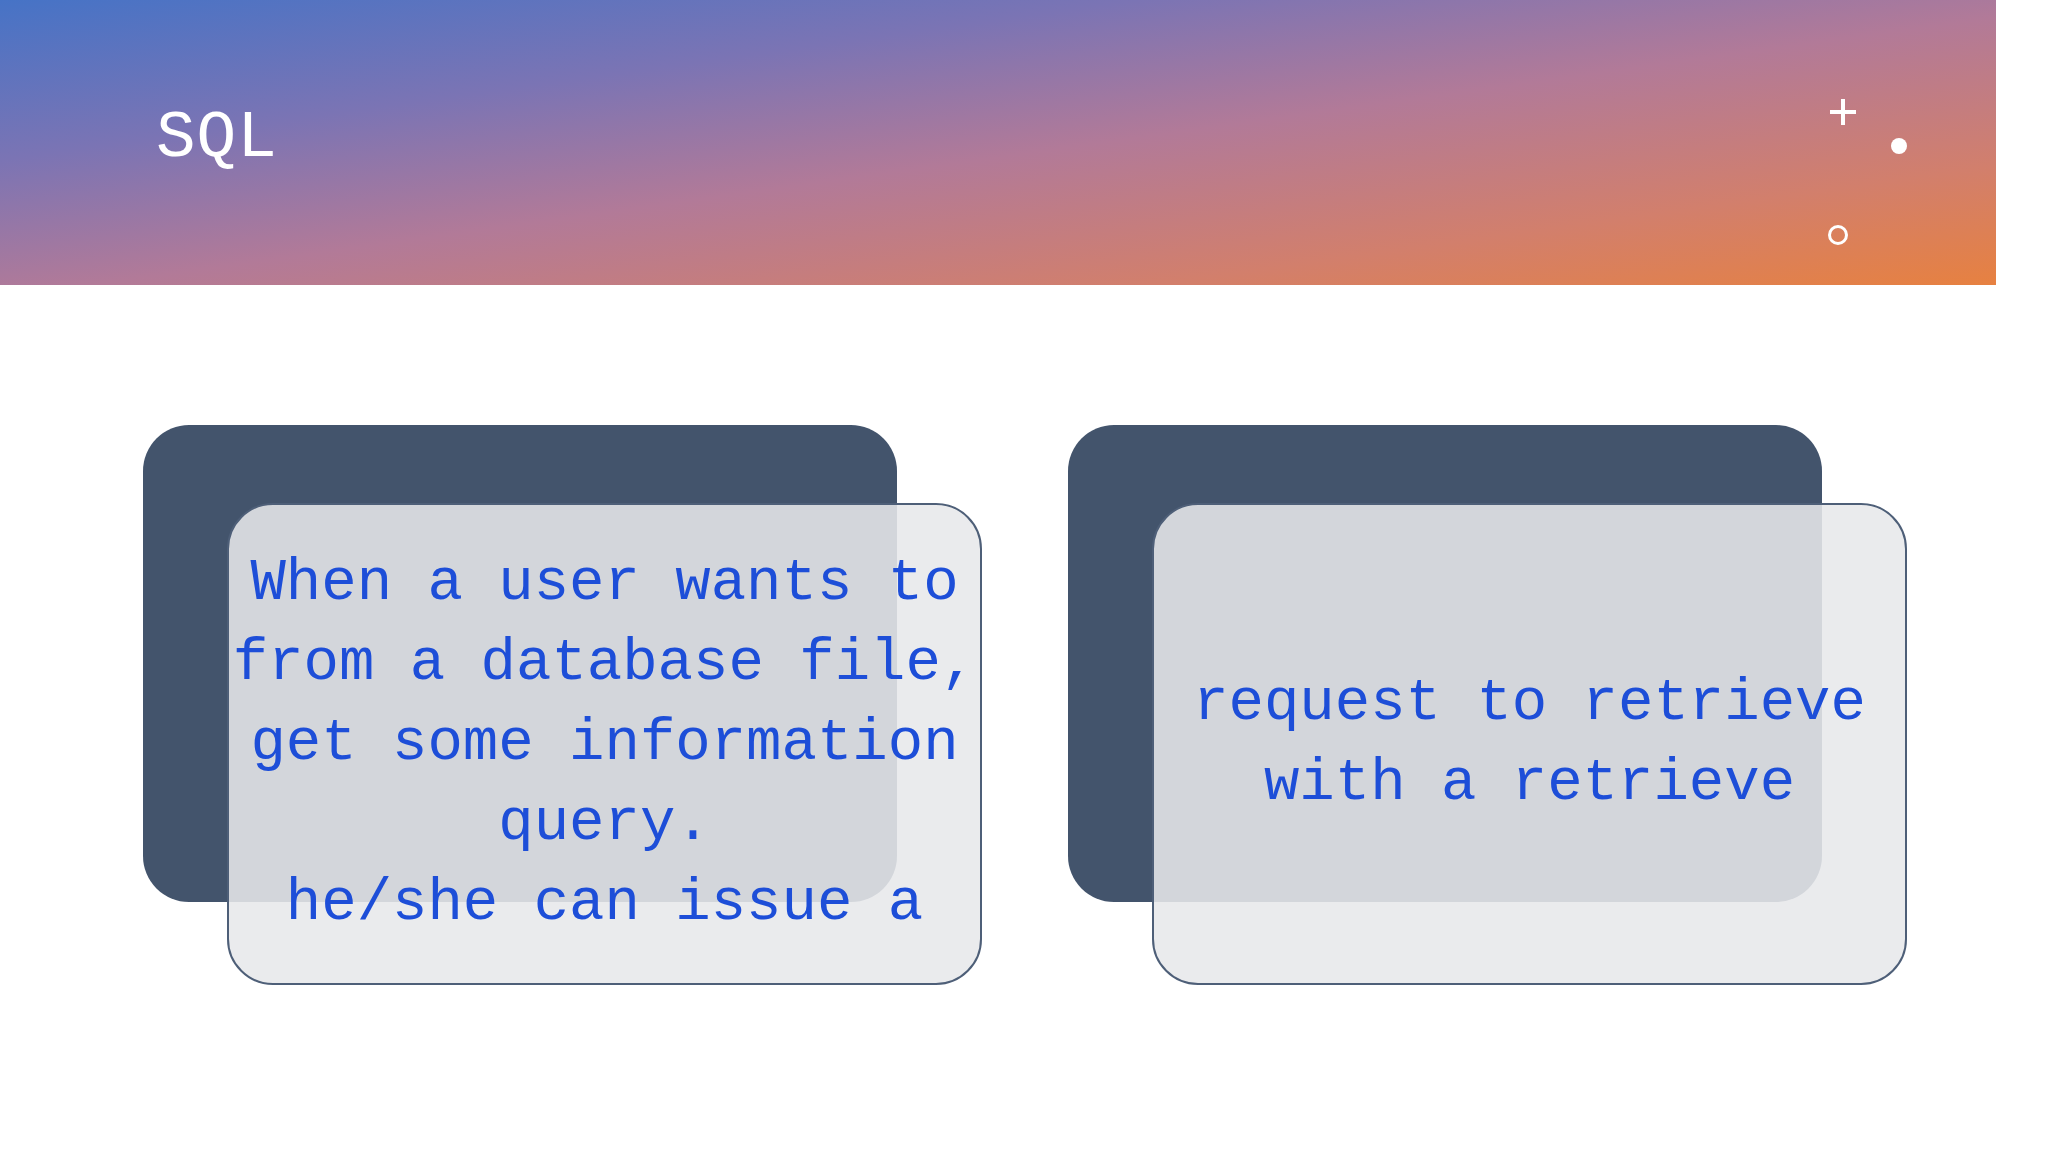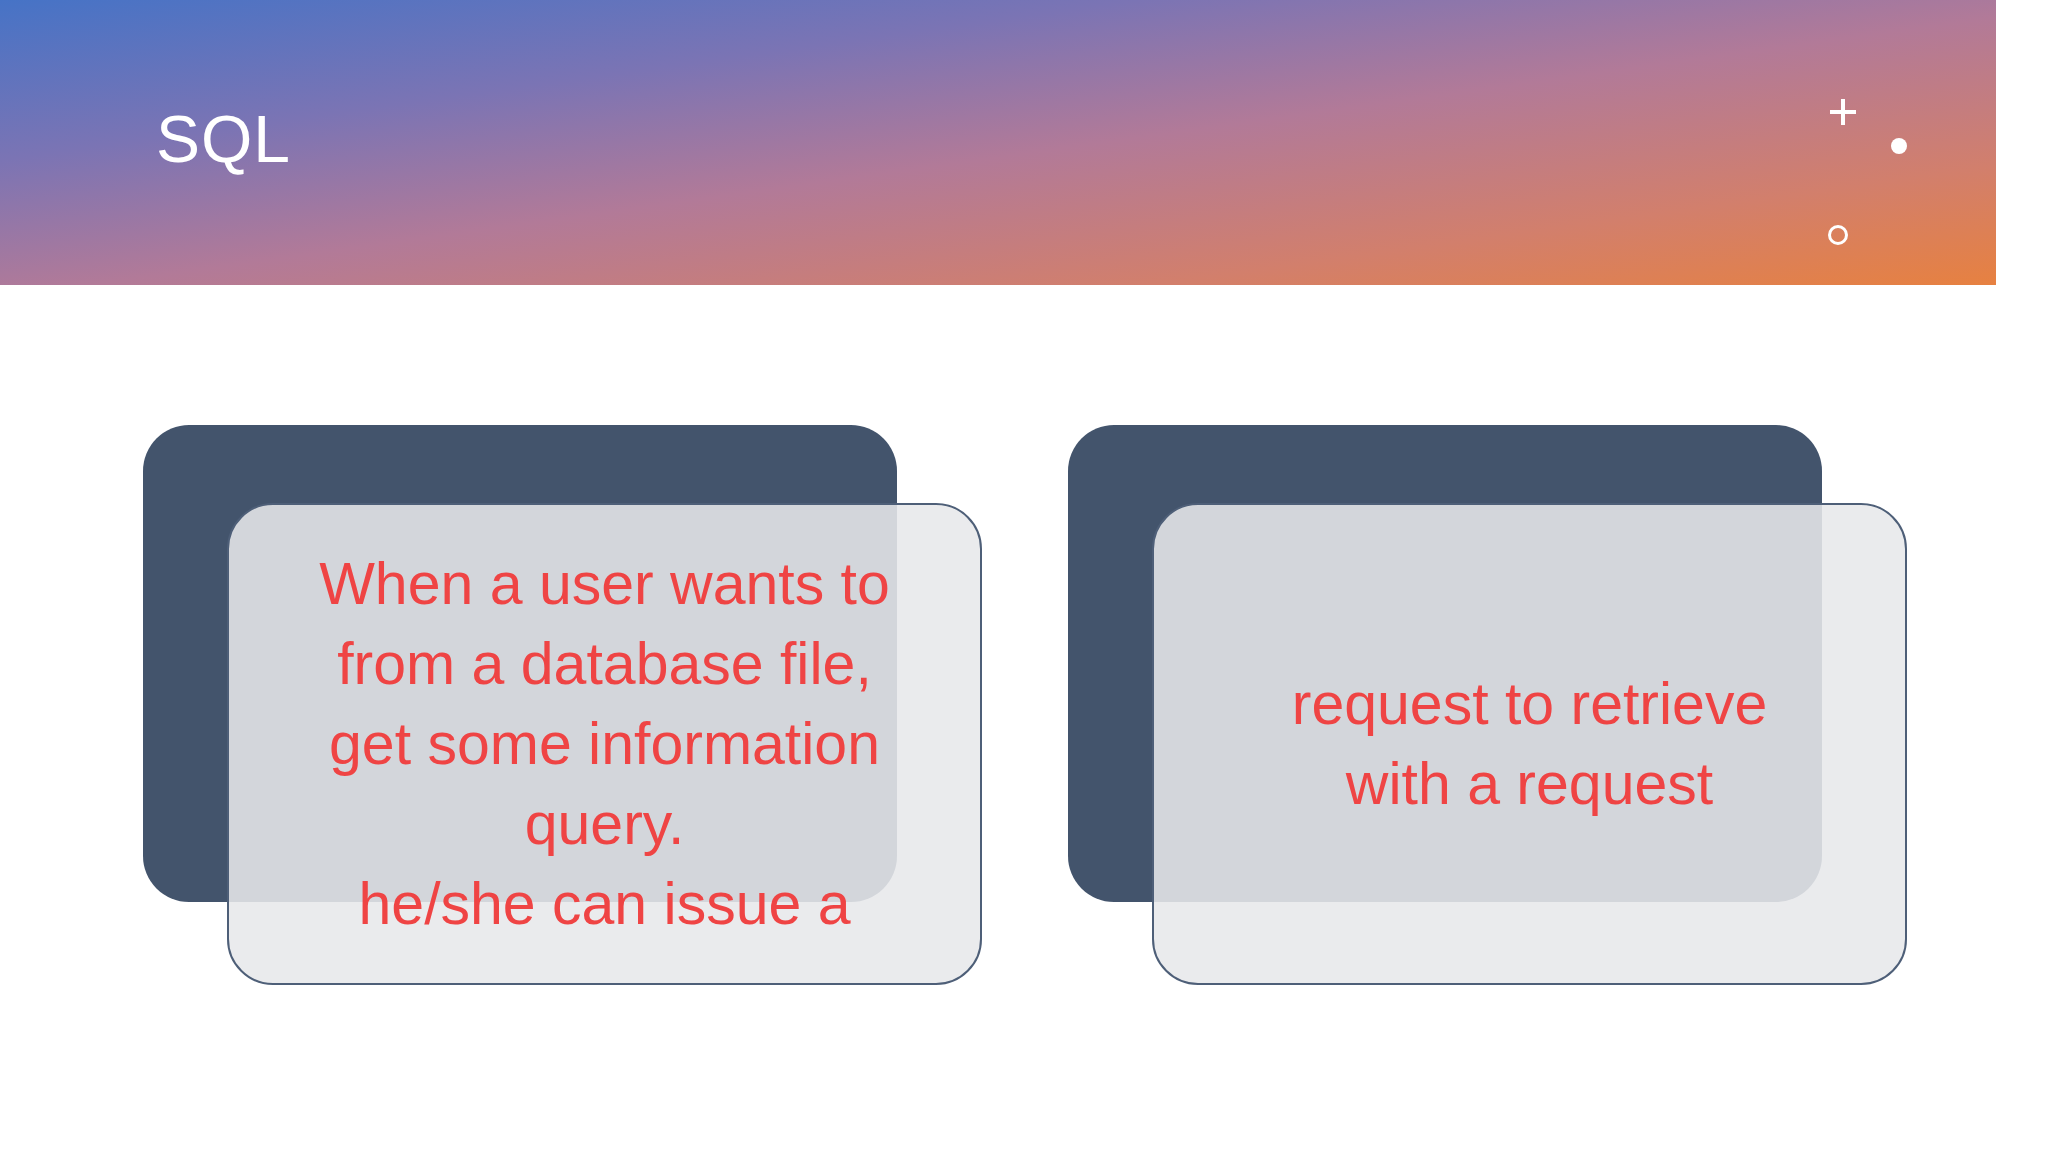--- a/index.html
+++ b/index.html
@@ -7,20 +7,21 @@
     padding: 0;
     background: #ffffff;
     font-family: "Liberation Sans", "DejaVu Sans", sans-serif;
   }
   .slide {
     position: relative;
     width: 1996px;
     height: 1152px;
     background: #ffffff;
     overflow: hidden;
+    font-family: Liberation Mono, monospace;
   }
 
   
   .banner {
     position: absolute;
     left: 0; top: 0;
     width: 2048px;
     height: 285px;
     background: linear-gradient(172deg,
       #4673C6 0%,
@@ -72,21 +73,21 @@
     justify-content: center;
     align-items: center;
   }
   .card-left  { left: 143px;  top: 425px; }
   .card-right { left: 1068px; top: 425px; }
 
   .card-line {
     margin: 0;
     font-size: 59px;
     line-height: 80px;
-    color: #ef4444;
+    color: #1d4ed8;
     text-align: center;
     white-space: nowrap;
   }
 </style>
 </head>
 <body>
 
 <div class="slide">
 
   <header class="banner">
@@ -107,17 +108,17 @@
       <p class="card-line">get some information</p>
       <p class="card-line">query.</p>
       <p class="card-line">he/she can issue a</p>
     </div>
   </section>
 
   <section class="card card-right">
     <div class="card-back"></div>
     <div class="card-front">
       <p class="card-line">request to retrieve</p>
-      <p class="card-line">with a request</p>
+      <p class="card-line">with a retrieve</p>
     </div>
   </section>
 
 </div>
 
 </body></html>

